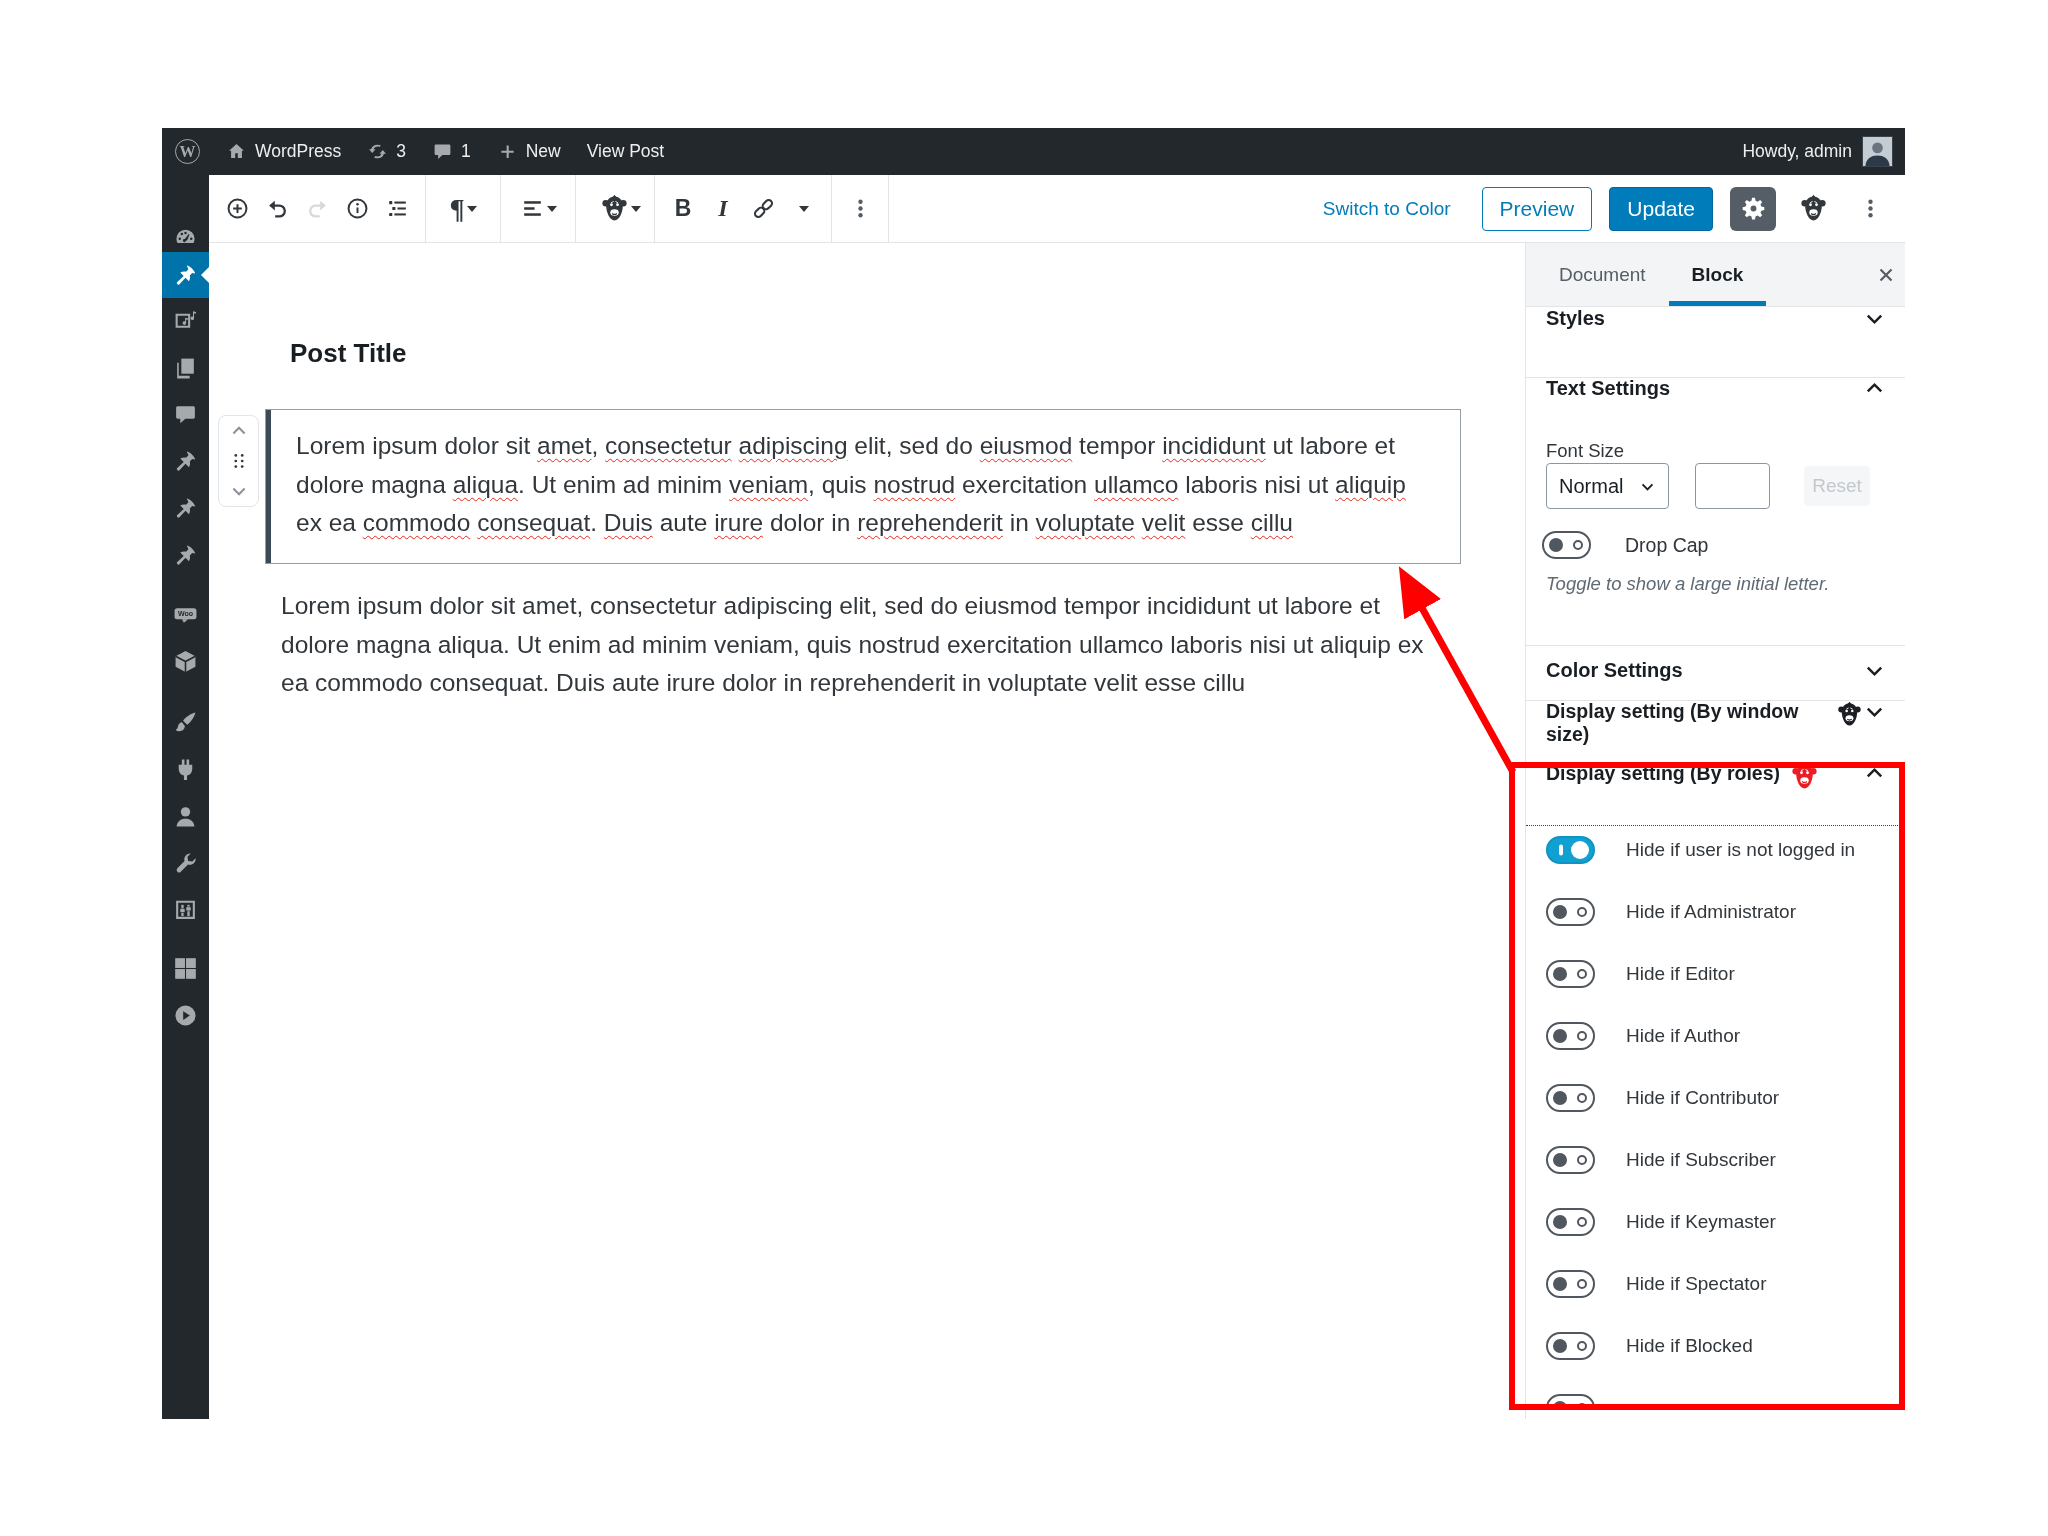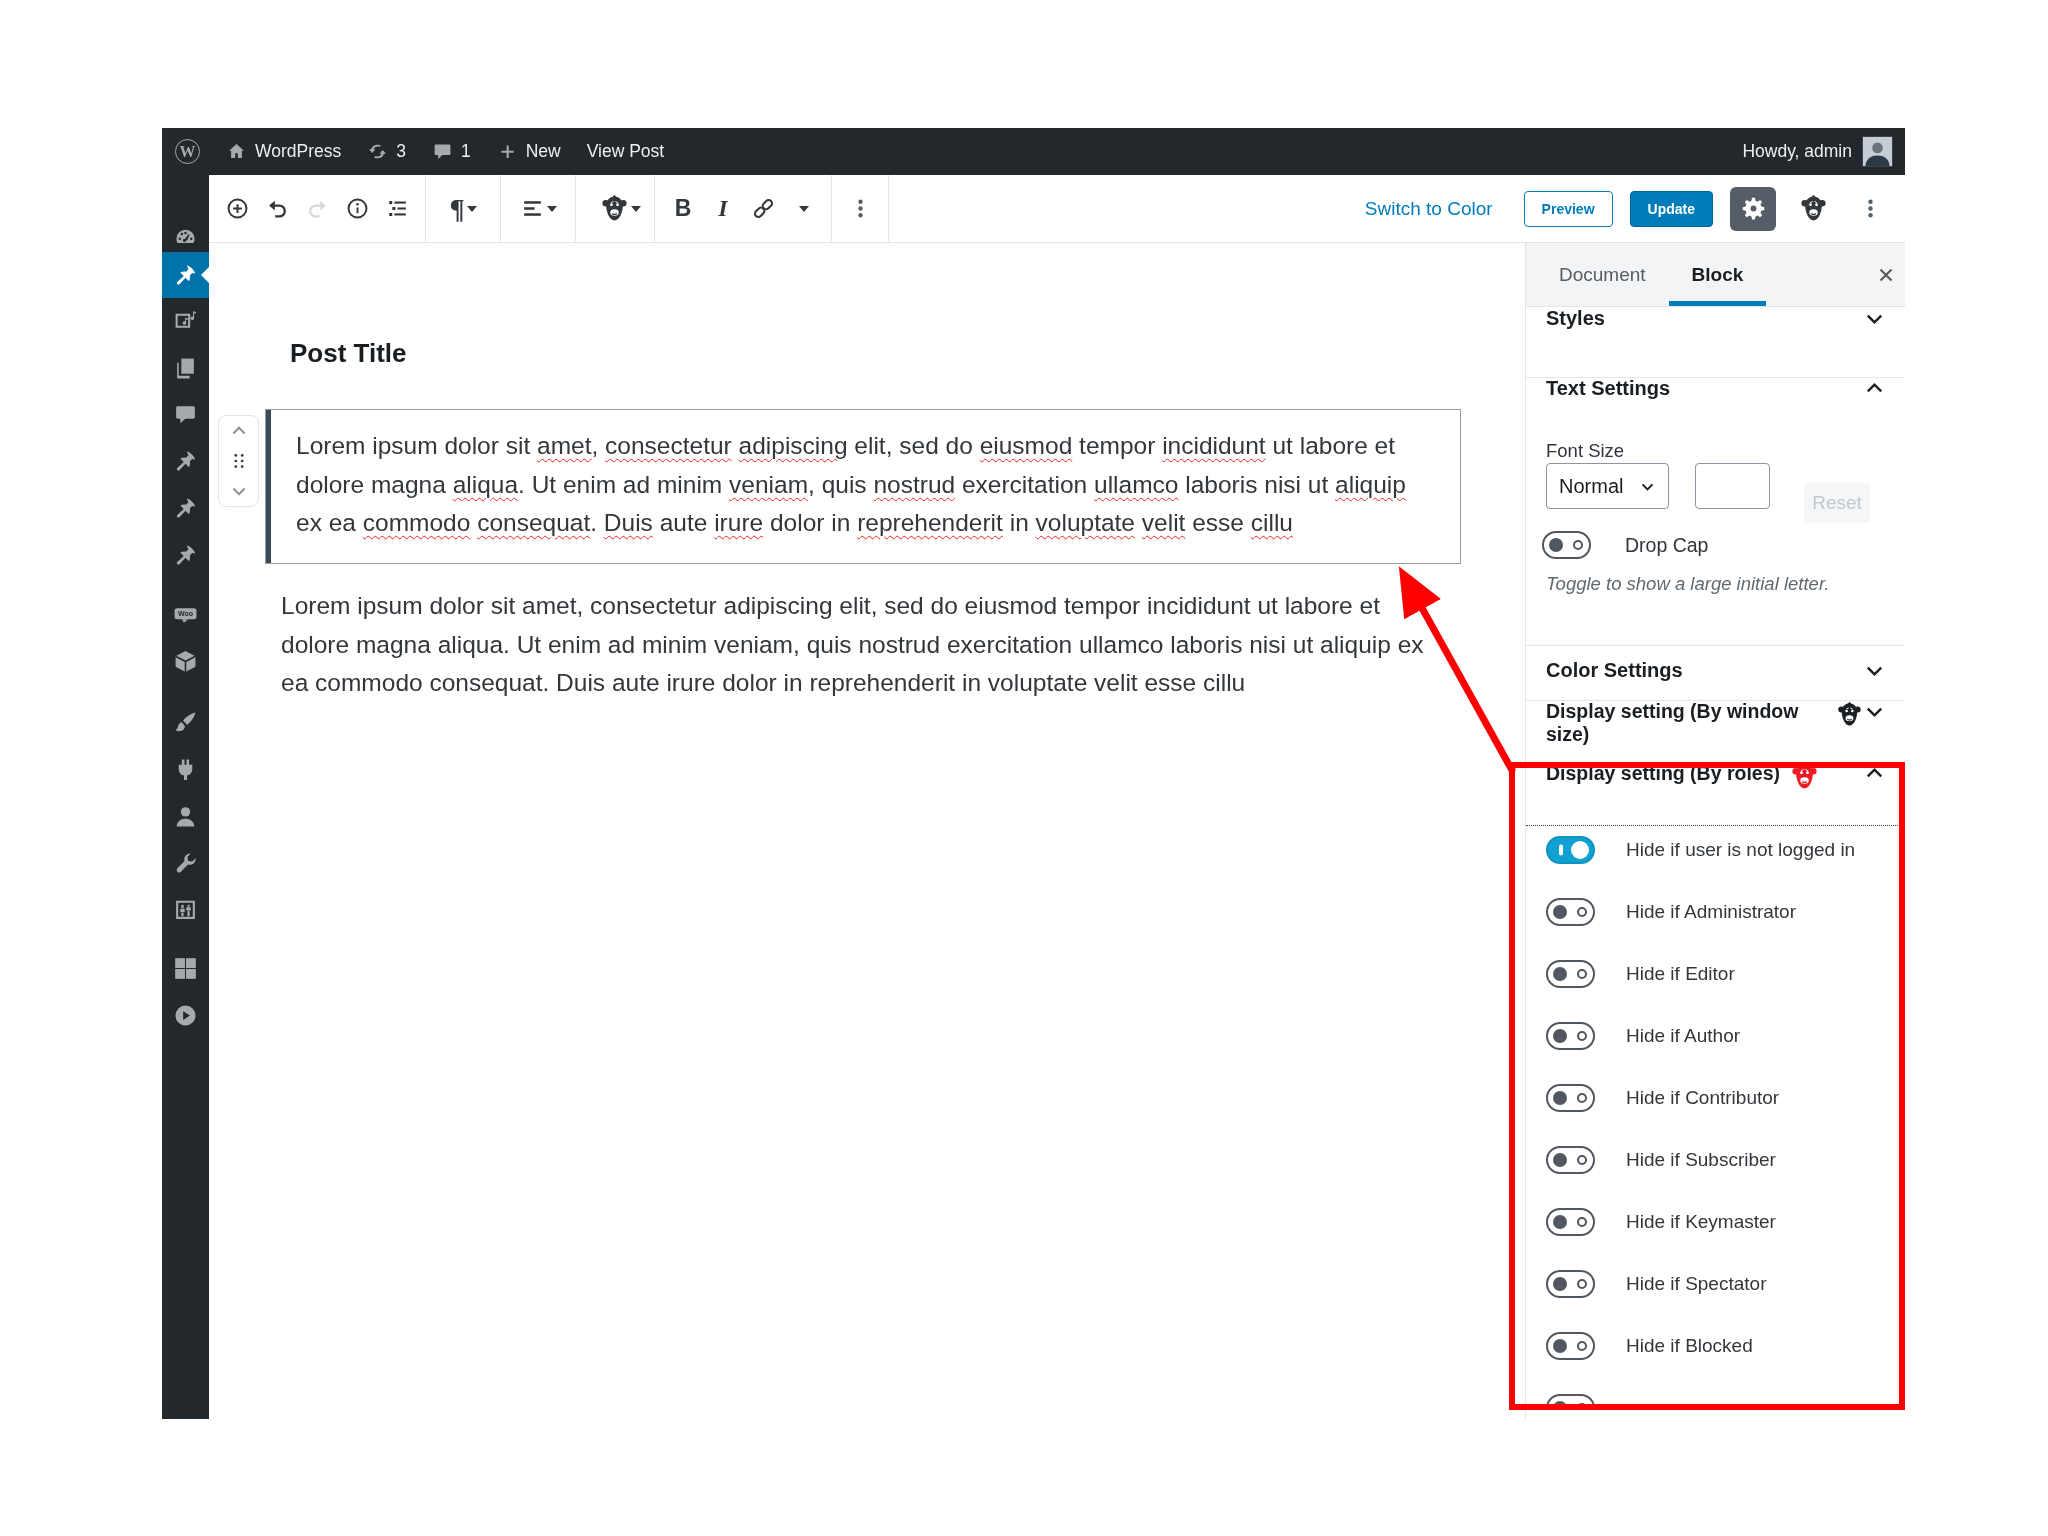--- a/index.html
+++ b/index.html
@@ -36,21 +36,21 @@
     color:#32373c; background:none; border:none; }
   .tb-btn svg { width:25px; height:25px; }
   .tb-btn.disabled { color:#d5d9dd; }
   .caret { width:0; height:0; border-left:5px solid transparent; border-right:5px solid transparent;
     border-top:6px solid #32373c; margin-left:2px; }
   .glyph-p { font-size:28px; color:#32373c; font-weight:bold; font-family:"Liberation Serif",serif; }
   .glyph-b { font-size:23px; font-weight:800; color:#32373c; }
   .glyph-i { font-size:24px; font-style:italic; color:#32373c; font-family:"Liberation Serif",serif; font-weight:bold; }
   .tb-right { margin-left:auto; display:flex; align-items:center; gap:17px; padding-right:15px; }
   .link-draft { color:#007cba; font-size:19px; text-decoration:none; margin-right:14px; }
-  .btn { font-size:14px; border-radius:4px; padding:9px 17px; border:1.5px solid transparent;font-weight:bold; }
+  .btn { font-size:21px; border-radius:4px; padding:9px 17px; border:1.5px solid transparent; }
   .btn-preview { background:#fff; color:#007cba; border-color:#007cba; }
   .btn-update { background:#007cba; color:#fff; border-color:#00669b; }
   .gear-btn { width:46px; height:44px; background:#555d66; border-radius:6px; border:none;
     display:flex; align-items:center; justify-content:center; color:#fff; }
   .gear-btn svg { width:27px; height:27px; fill:#fff; }
   .tb-plugin-btn { width:40px; height:42px; display:flex; align-items:center; justify-content:center; border:none; background:none; }
   .kebab svg { width:25px; height:25px; fill:#555d66; }
 
   
   .post-title { position:absolute; left:290px; top:338px; font-size:26px; font-weight:bold; color:#191e23; }
@@ -466,21 +466,21 @@
     </div>
 
     <div class="lbl" style="position:absolute;left:20px;top:197px">Font Size</div>
     <div class="select" style="left:20px;top:220px">
       <span>Normal</span>
       <svg viewBox="0 0 24 24">
           <polyline points="5,9 12,16 19,9" fill="none" stroke="#191e23" stroke-width="2.6"></polyline>
         </svg>
     </div>
     <input class="numbox" style="left: 169px; top: 220px;" value="">
-    <button class="reset-btn" style="left:278px;top:240px">Reset</button>
+    <button class="reset-btn" style="left:278px;top:223px">Reset</button>
 
     <div style="position:absolute;left:16px;top:288px;display:flex;align-items:center;gap:34px">
       <div class="toggle">
           <span class="dot"></span>
           <span class="ring"></span>
         </div>
       <span class="lbl" style="font-size:19.5px">Drop Cap</span>
     </div>
     <div class="help" style="left:20px;top:330px">Toggle to show a large initial letter.</div>
 

